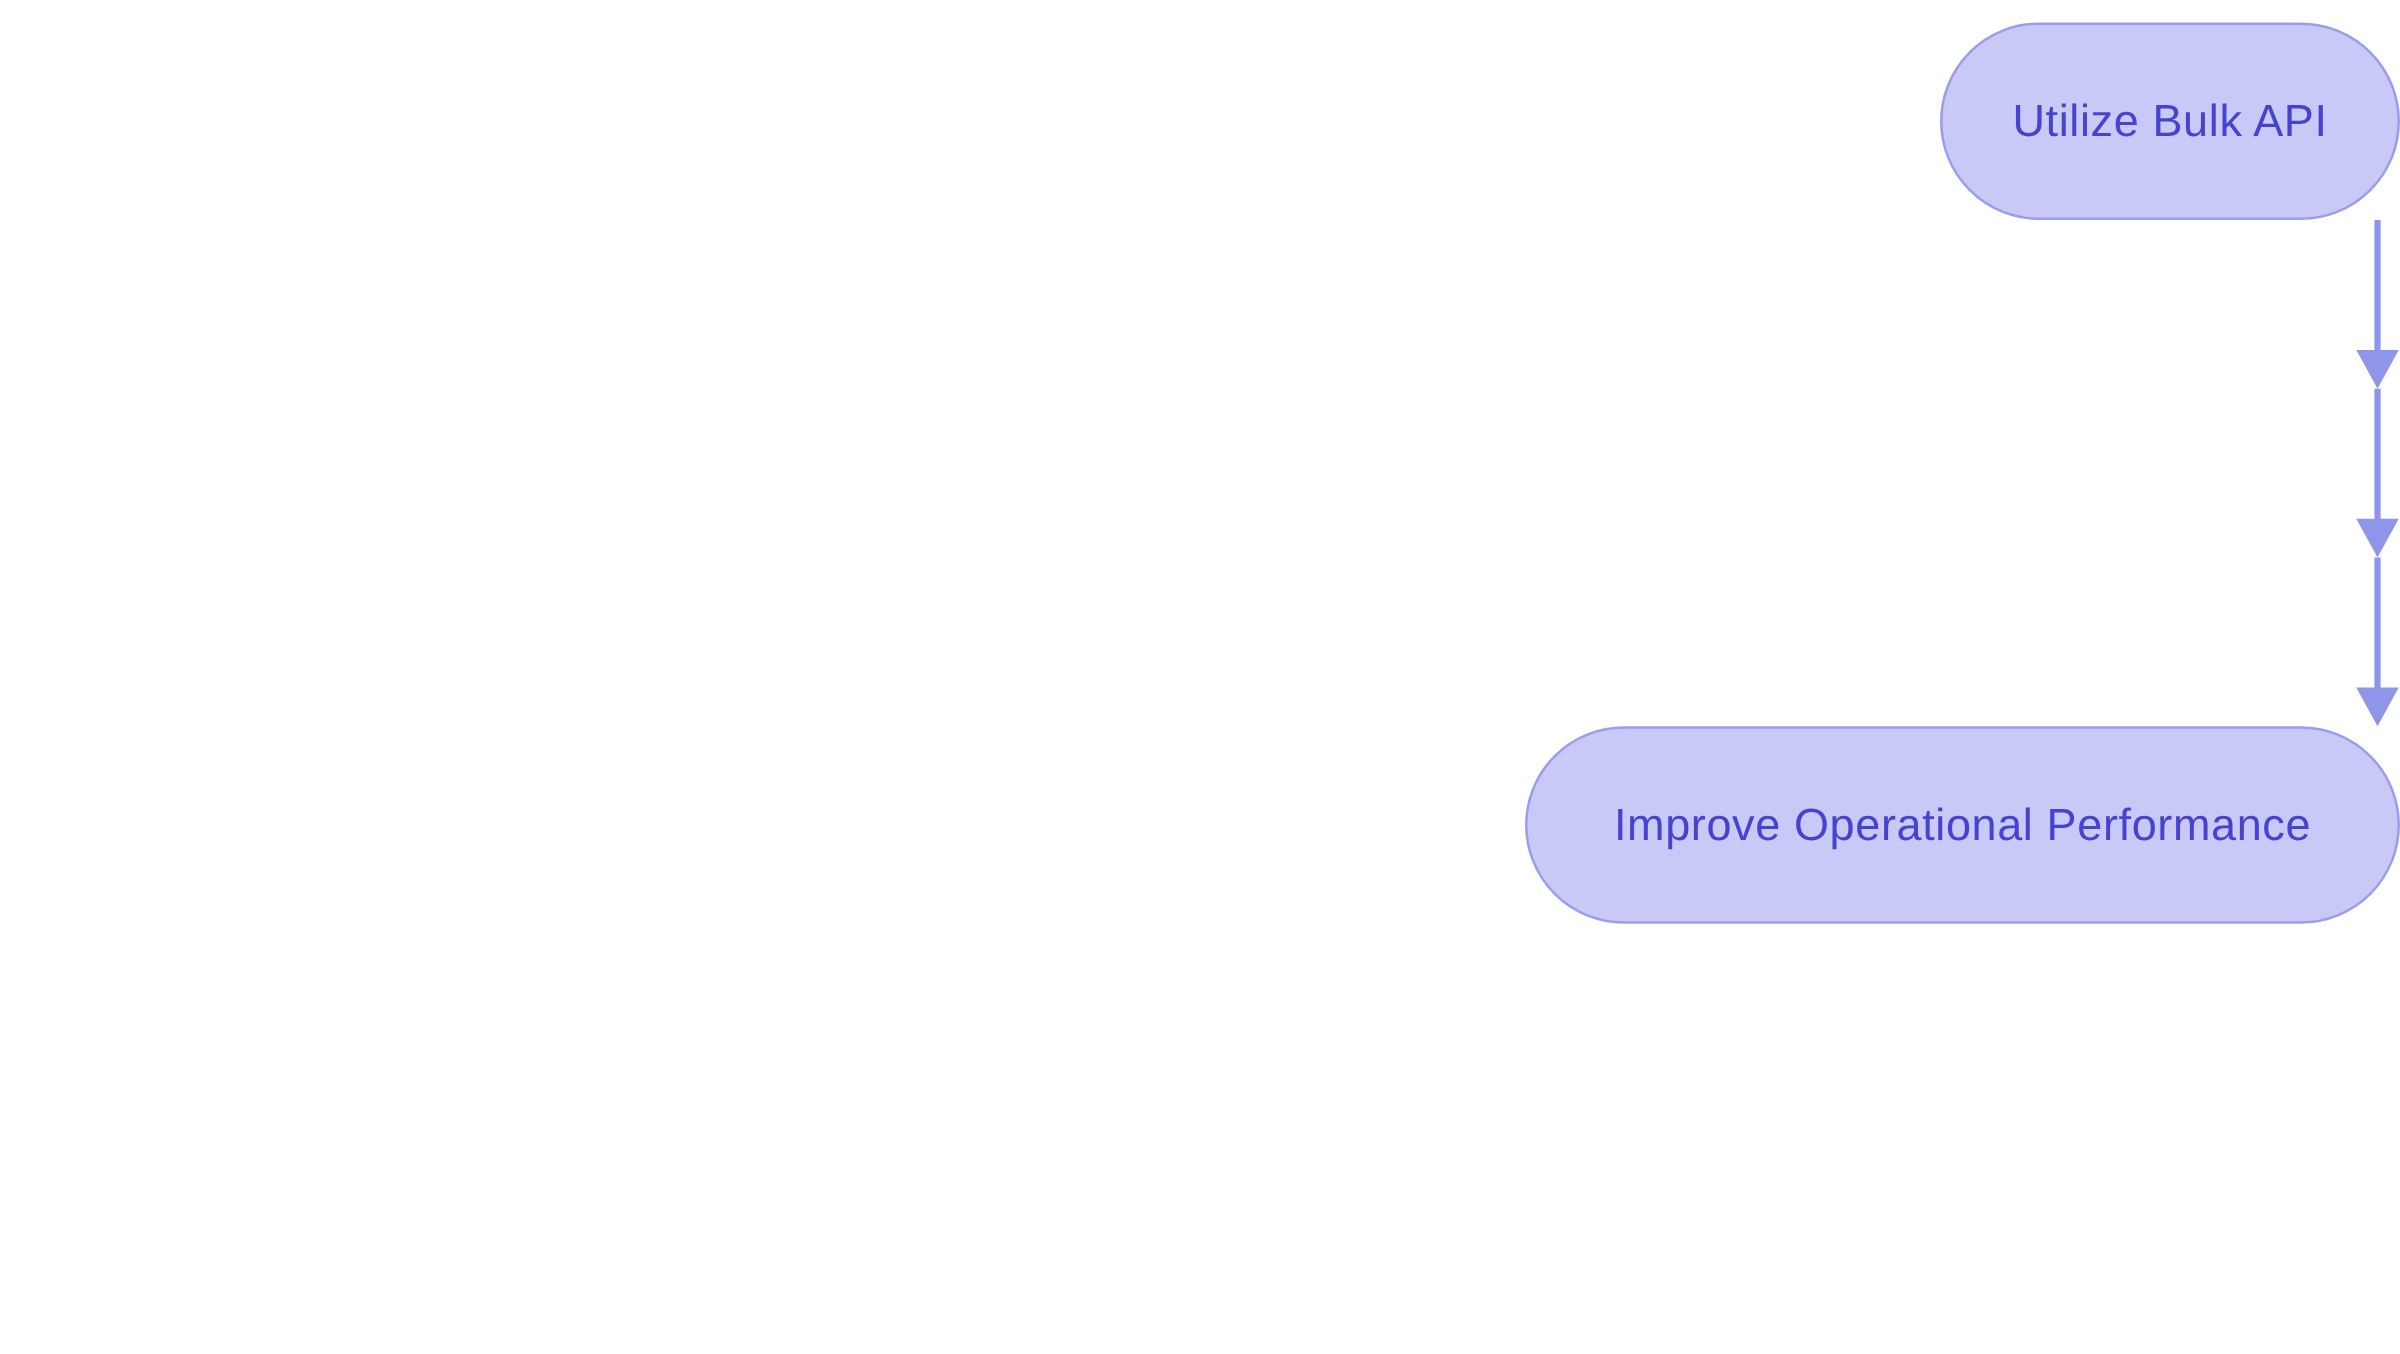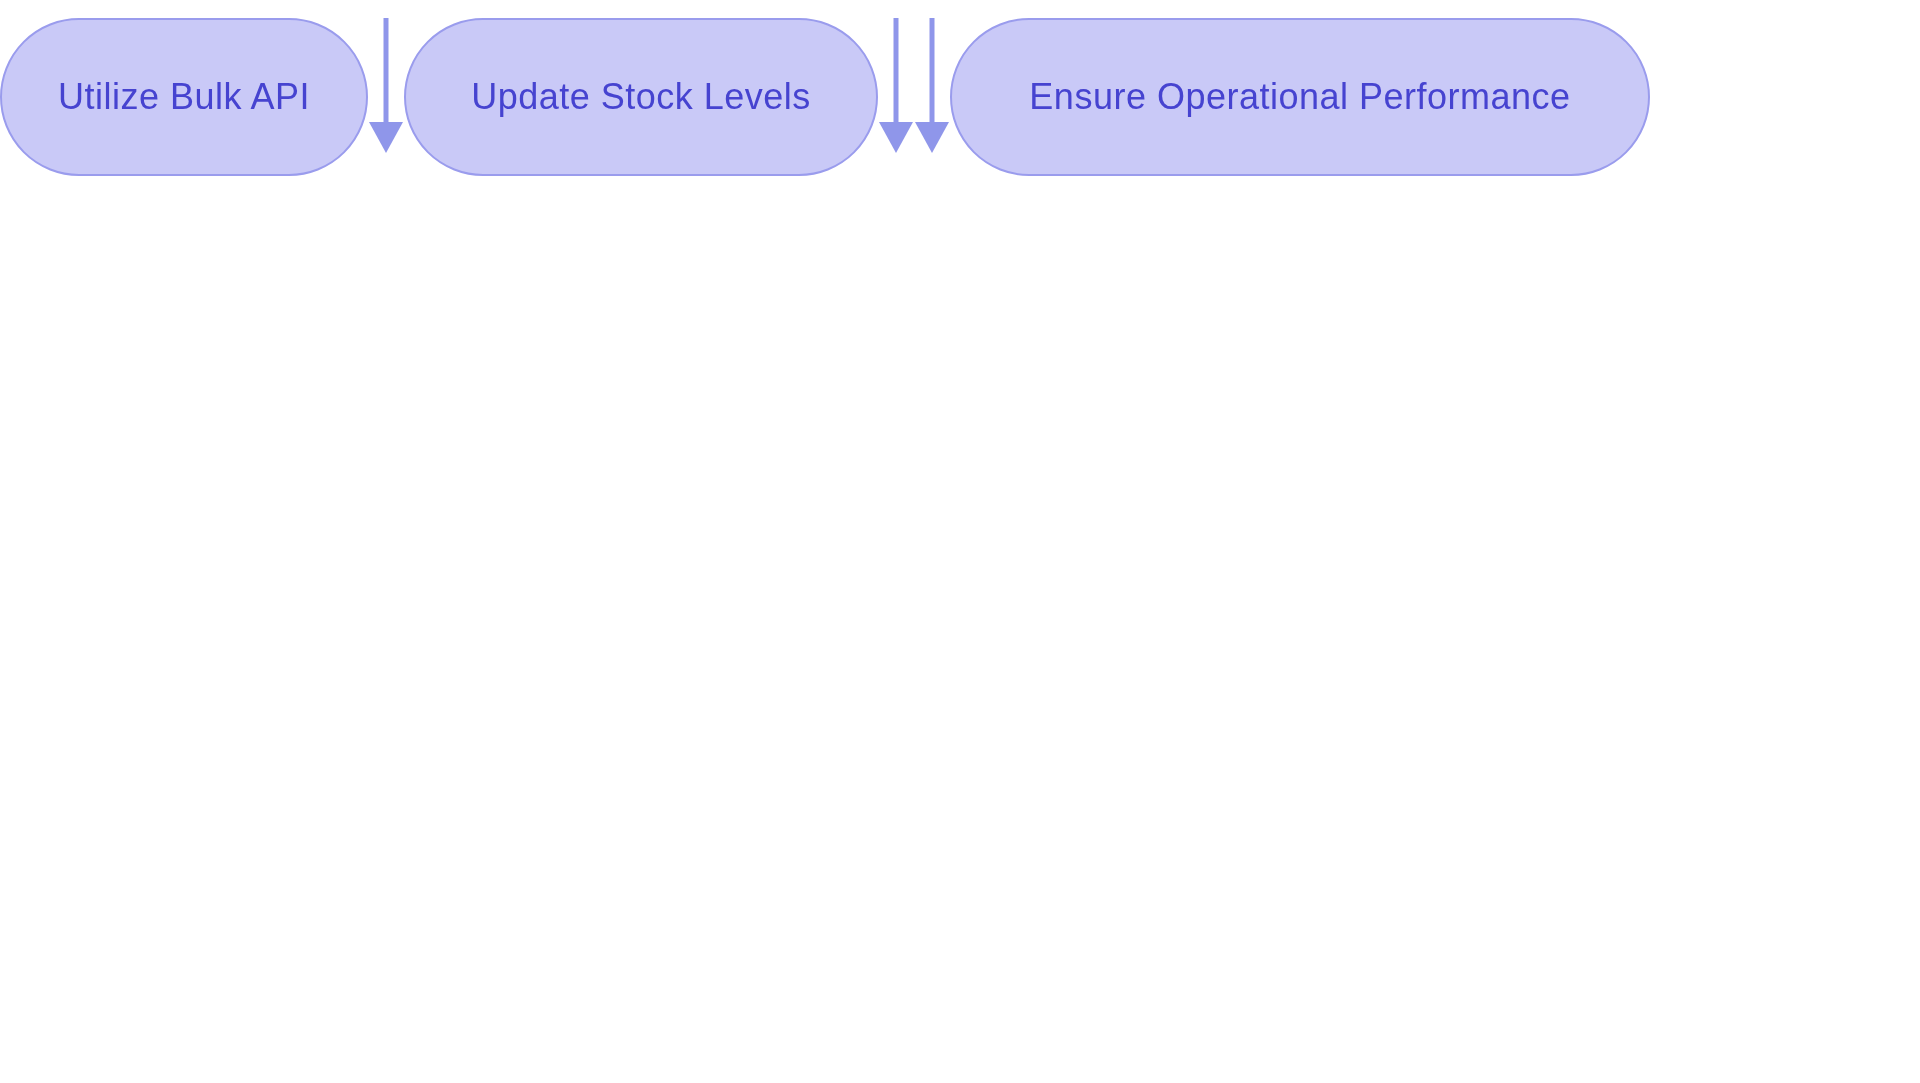--- a/index.html
+++ b/index.html
@@ -7,22 +7,22 @@
     padding: 0;
     background: #ffffff;
   }
   .canvas {
     position: relative;
     width: 1920px;
     height: 1083px;
     background: var(--bg, #ffffff);
     overflow: hidden;
     display: flex;
-    flex-direction: row;
-    align-items: flex-start;
+    flex-direction: column;
+    align-items: flex-end;
     padding-top: 18px;
     box-sizing: border-box;
     font-family: "Liberation Sans", sans-serif;
   }
   .node {
     height: 158px;
     border-radius: 80px;
     background: var(--node-fill, #c9c9f7);
     border: 2.5px solid var(--node-border, #9a9ced);
     display: flex;
@@ -77,32 +77,29 @@
 
   <div class="node w1">
     <span class="node-label">Utilize Bulk API</span>
   </div>
 
   <div class="arrow">
     <div class="arrow-line"></div>
     <div class="arrow-head"></div>
   </div>
 
-  <div class="node w2">
-    <span class="node-label">Update Stock Levels</span>
-  </div>
 
   <div class="arrow">
     <div class="arrow-line"></div>
     <div class="arrow-head"></div>
   </div>
 
 
   <div class="arrow">
     <div class="arrow-line"></div>
     <div class="arrow-head"></div>
   </div>
 
   <div class="node w4">
-    <span class="node-label">Ensure Operational Performance</span>
+    <span class="node-label">Improve Operational Performance</span>
   </div>
 
 </div>
 
 </body></html>

